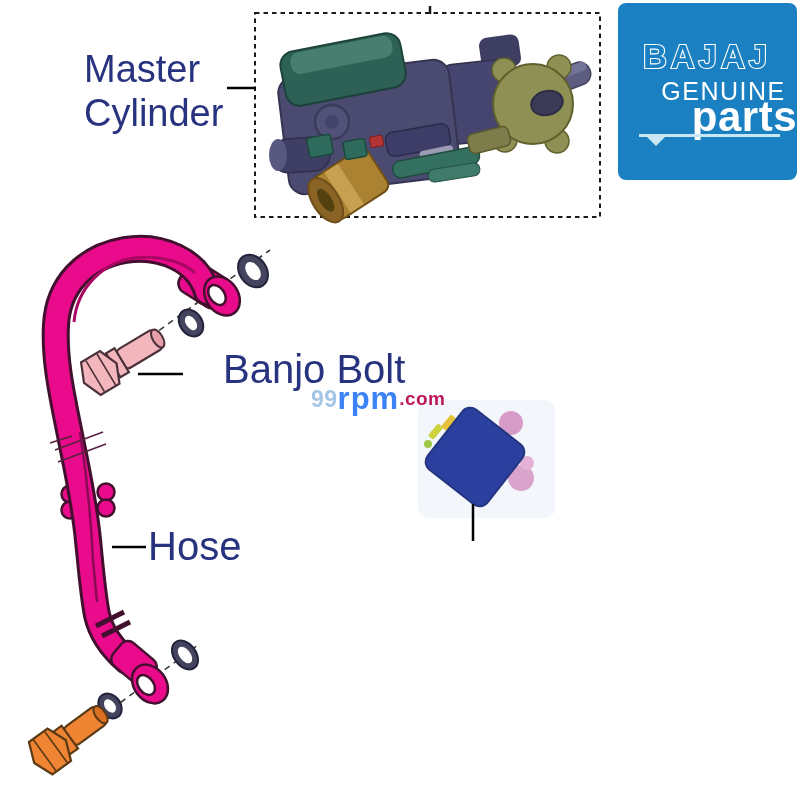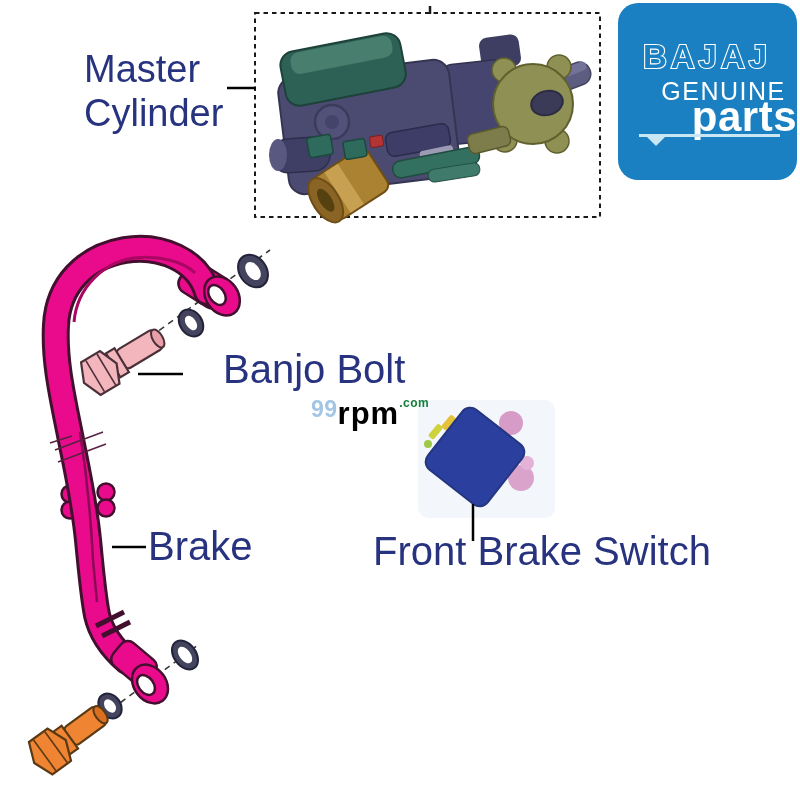--- a/index.html
+++ b/index.html
@@ -11,30 +11,30 @@
   .label{
     position:absolute;color:#283380;font-family:"Liberation Sans",sans-serif;
     font-weight:400;white-space:nowrap;line-height:1.1;
   }
   .label-master{left:84px;top:47px;font-size:38px;line-height:44px;width:180px;white-space:normal;}
   .label-banjo{left:186px;top:347px;font-size:40px;margin-left:37px;}
   .label-hose{left:148px;top:524px;font-size:40px;}
   .label-fbs{left:373px;top:529px;font-size:40px;}
 
   .watermark{
-    position:absolute;left:311px;top:396px;display:flex;align-items:flex-start;
+    position:absolute;left:311px;top:381px;display:flex;align-items:center;
     font-weight:700;letter-spacing:0.5px;
   }
   .wm-blue{font-size:23px;color:#a3c6e6;}
-  .wm-gray{font-size:31px;color:#000000;letter-spacing:1px;}
-  .wm-com{font-size:12px;color:#15803d;}
+  .wm-gray{font-size:31px;color:#3b82f6;letter-spacing:1px;}
+  .wm-com{font-size:19px;color:#be185d;}
 
   .bajaj-logo{
     position:absolute;left:618px;top:3px;width:179px;height:177px;
-    background:#1a80c2;border-radius:20px;
+    background:#1a80c2;border-radius:8px;
   }
   .logo-brand-svg{position:absolute;left:0;top:36px;width:179px;height:38px;}
   .logo-genuine{
     position:absolute;left:16px;top:74px;width:179px;text-align:center;
     color:#ffffff;font-size:25px;letter-spacing:1.5px;font-weight:400;
   }
   .logo-parts{
     position:absolute;left:0;top:90px;width:179px;text-align:right;
     color:#ffffff;font-size:42px;font-weight:700;letter-spacing:0.5px;
   }
@@ -210,23 +210,22 @@
       <line x1="138" y1="374" x2="183" y2="374"></line>
       <line x1="112" y1="547" x2="146" y2="547"></line>
       <line x1="473" y1="504" x2="473" y2="541"></line>
     </g>
   </svg>
 
   <div class="label label-master">Master Cylinder</div>
 
   <div class="label label-banjo">Banjo Bolt</div>
 
-  <div class="label label-hose">Brake</div>
-
-  <div class="label label-fbs">Front Brake Switch</div>
+  <div class="label label-hose">Hose</div>
+
 
   <div class="watermark">
     <span class="wm-blue">99</span>
       <span class="wm-gray">rpm</span>
       <span class="wm-com">.com</span>
   </div>
 
   <div class="bajaj-logo">
     <svg class="logo-brand-svg" viewBox="0 0 179 38">
       <text x="89" y="29" text-anchor="middle" font-family="Liberation Sans, sans-serif" font-size="33" font-weight="700" letter-spacing="4" fill="#1a80c2" stroke="#ffffff" stroke-width="2.2" style="paint-order:stroke">BAJAJ</text>

